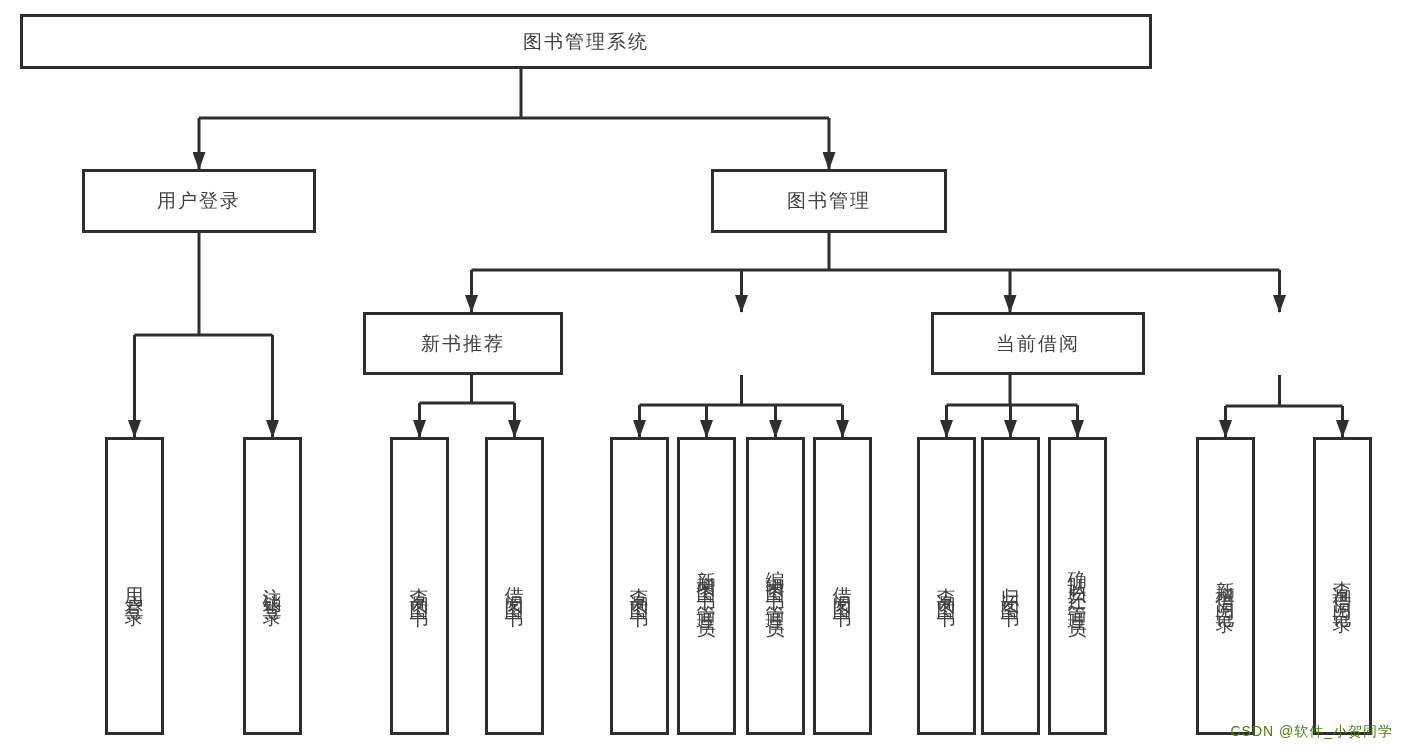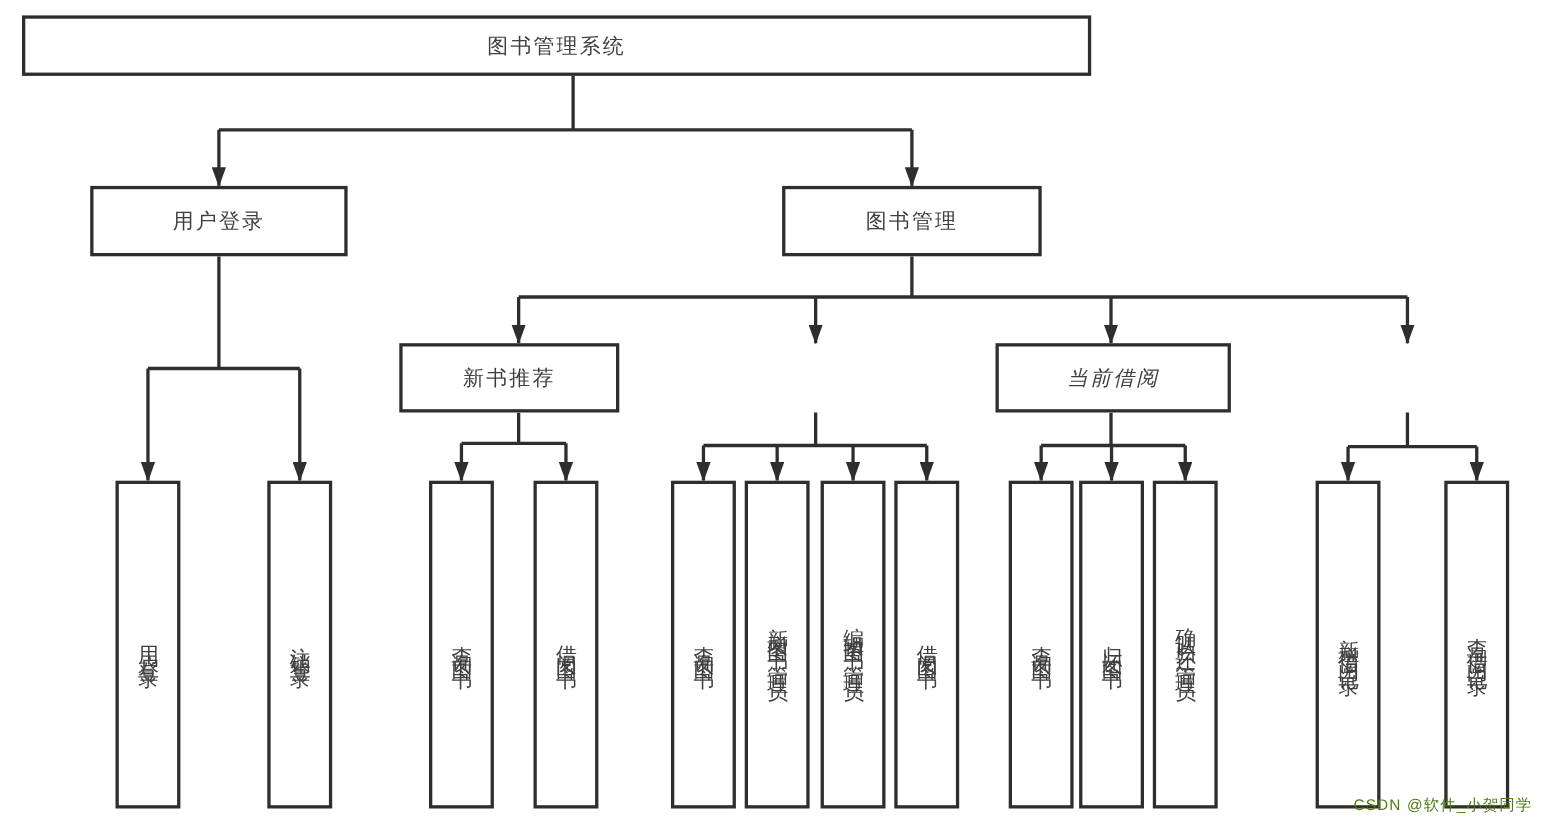--- a/index.html
+++ b/index.html
@@ -8,21 +8,21 @@
     position:relative;width:1405px;height:747px;background:#ffffff;
     font-family:"Liberation Sans","DejaVu Sans",sans-serif;color:#3f3f3f;overflow:hidden;
   }
   .wires{position:absolute;left:0;top:0;z-index:1;}
   .node{
     position:absolute;box-sizing:border-box;background:#ffffff;
     border:3px solid #2e2e2e;display:flex;align-items:center;justify-content:center;
     z-index:2;text-align:center;
   }
   .h{font-size:19px;letter-spacing:2px;}
-  .root{left:20px;top:14px;width:972px;height:55px;font-family:Liberation Serif, serif;}
+  .root{left:20px;top:14px;width:1132px;height:55px;font-family:Liberation Serif, serif;}
   .l2{top:169px;height:64px;}
   .l3{top:312px;height:63px;}
   .leaf{top:437px;width:59px;height:298px;}
   .vt{
     writing-mode:vertical-rl;text-orientation:mixed;
     font-size:19px;letter-spacing:7px;line-height:1;white-space:nowrap;
   }
   .watermark{
     position:absolute;right:12px;bottom:6px;z-index:5;
     font-size:14px;color:#4d7c0f;letter-spacing:1px;
@@ -89,21 +89,21 @@
       </g>
     </g>
   </svg>
 
   <div class="node root h">图书管理系统</div>
 
   <div class="node l2 h" style="left:82px;width:234px;">用户登录</div>
   <div class="node l2 h" style="left:711px;width:236px;text-align:center;">图书管理</div>
 
   <div class="node l3 h" style="left:363px;width:200px;">新书推荐</div>
-  <div class="node l3 h" style="left:905px;width:214px;font-style:italic;">当前借阅</div>
+  <div class="node l3 h" style="left:931px;width:214px;">当前借阅</div>
 
   <div class="node leaf" style="left:105px;">
     <span class="vt">用户登录</span>
   </div>
   <div class="node leaf" style="left:243px;">
     <span class="vt">注销登录</span>
   </div>
 
   <div class="node leaf" style="left:390px;">
     <span class="vt">查询图书</span>

